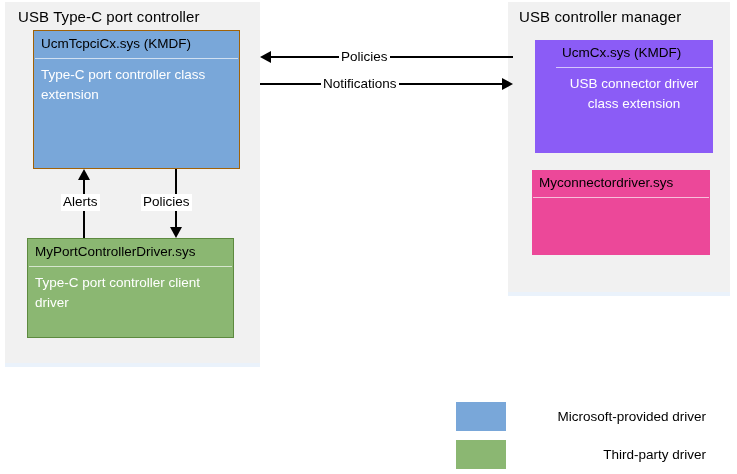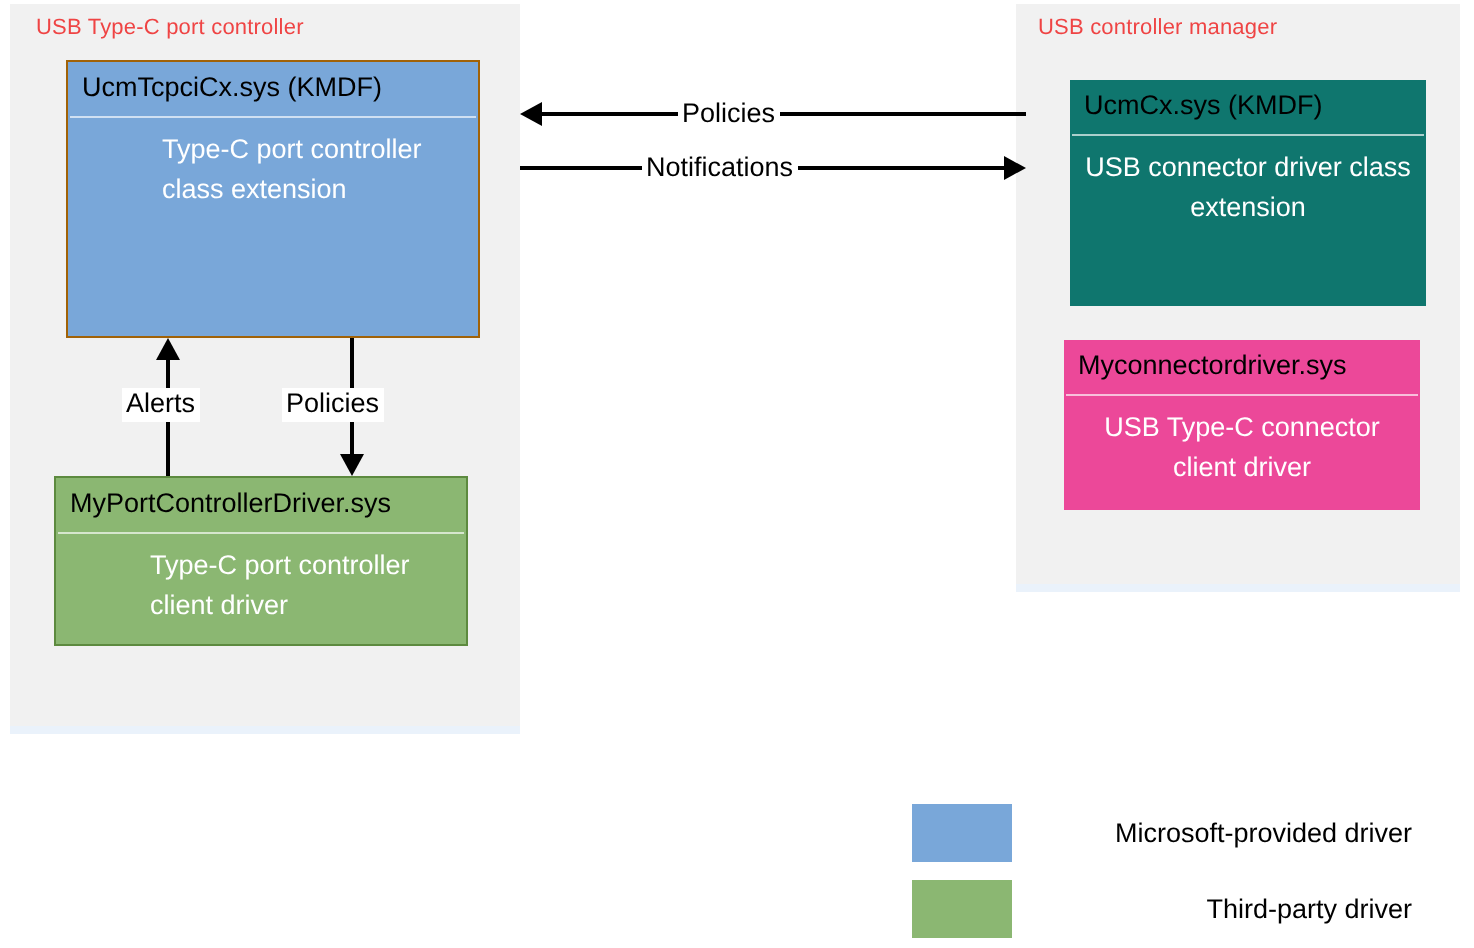--- a/index.html
+++ b/index.html
@@ -21,22 +21,22 @@
     position: absolute;
     background: #f1f1f1;
     box-sizing: border-box;
   }
   .panel-shadow {
     position: absolute;
     background: #eaf2fb;
   }
   .panel-title {
     position: absolute;
-    font-size: 11px;
-    color: #ef4444;
+    font-size: 15px;
+    color: #000000;
     white-space: nowrap;
     letter-spacing: 0.1px;
   }
 
   #panel-left      { left: 5px;   top: 2px;   width: 255px; height: 361px; }
   #panel-left-sh   { left: 5px;   top: 363px; width: 255px; height: 4px; }
   #panel-right     { left: 508px; top: 2px;   width: 222px; height: 290px; }
   #panel-right-sh  { left: 508px; top: 292px; width: 222px; height: 4px; }
 
   
@@ -66,32 +66,33 @@
   }
   .box.blue {
     background: #79a7d9;
     border: 1px solid #a16207;
   }
   .box.green {
     background: #8bb772;
     border: 1px solid #5d8a3f;
   }
   .box.flat-blue {
-    background: #0f766e;
+    background: #8b5cf6;
     border: none;
+    padding-left: 20px;
   }
   .box.flat-green {
     background: #ec4899;
     border: none;
   }
   .desc-center { text-align: center; }
-  .desc-left   { text-align: left; margin-left: 40px; }
+  .desc-left   { text-align: left; }
 
   #box-ucmtcpcicx { left: 33px;  top: 30px;  width: 207px; height: 139px; }
-  #box-myportctrl { left: 27px;  top: 238px; width: 207px; height: 85px; }
+  #box-myportctrl { left: 27px;  top: 238px; width: 207px; height: 100px; }
   #box-ucmcx      { left: 535px; top: 40px;  width: 178px; height: 113px; }
   #box-myconn     { left: 532px; top: 170px; width: 178px; height: 85px; }
 
   
   .arrow-line-h {
     position: absolute;
     height: 1.5px;
     background: #000000;
   }
   .arrow-line-v {
@@ -182,21 +183,20 @@
 
 <div class="box flat-blue" id="box-ucmcx">
   <div class="box-header">UcmCx.sys (KMDF)</div>
   <div class="box-divider"></div>
   <div class="box-desc desc-center">USB connector driver class extension</div>
 </div>
 
 <div class="box flat-green" id="box-myconn">
   <div class="box-header">Myconnectordriver.sys</div>
   <div class="box-divider"></div>
-  <div class="box-desc desc-center">USB Type-C connector client driver</div>
 </div>
 
 <div class="arrow-line-h" id="policies-line"></div>
 <div class="arrow-head ah-left" id="policies-head"></div>
 <div class="arrow-label" id="policies-label">Policies</div>
 
 <div class="arrow-line-h" id="notif-line"></div>
 <div class="arrow-head ah-right" id="notif-head"></div>
 <div class="arrow-label" id="notif-label">Notifications</div>
 

